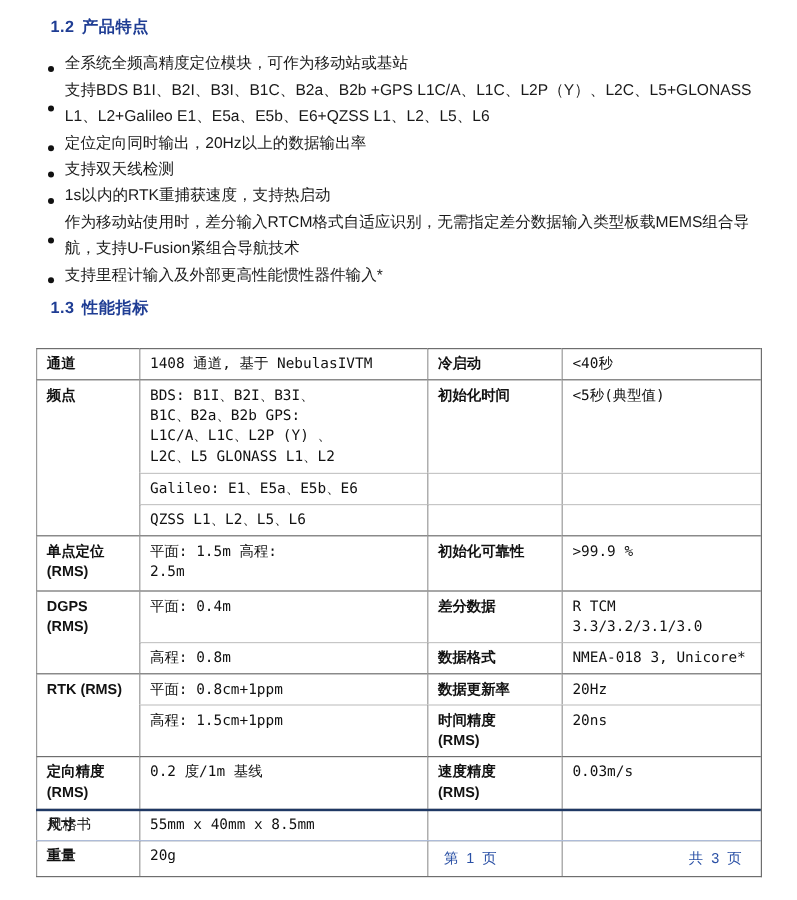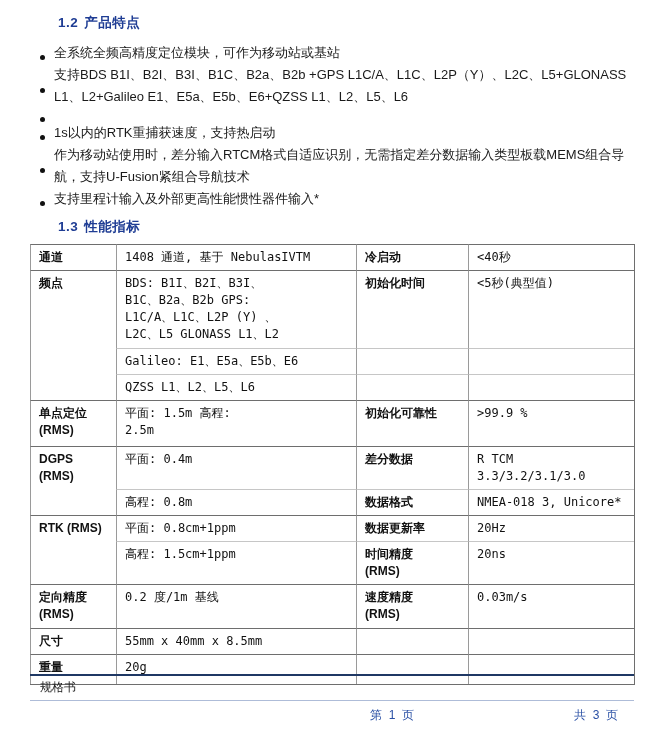--- a/index.html
+++ b/index.html
@@ -10,37 +10,37 @@
     font-family:"Liberation Sans", sans-serif;
     color:#111;
     overflow:hidden;
   }
   .content { padding:14px 30px 0 30px; }
 
   .sec-heading {
     color:#1f3d94;
     font-size:13.5px;
     font-weight:bold;
-    margin:0 0 10px 28px;
+    margin:0 0 10px 12px;
     letter-spacing:0.5px;
   }
   .sec-heading .sec-num { margin-right:6px; }
   .sec2 { margin-top:8px; margin-bottom:0; }
 
   ul.features { list-style:none; margin:0 0 6px 10px; padding:0; }
   ul.features li { display:flex; align-items:center; font-size:13px; line-height:22px; color:#1a1a1a; }
   .dot { flex:0 0 auto; width:5px; height:5px; border-radius:50%; background:#111; margin:9px 9px 0 0; }
 
   table.spec {
     width:604px;
     table-layout:fixed;
     border-spacing:0;
     border-right:1px solid #6e6e6e;
     border-bottom:1px solid #6e6e6e;
-    margin-top:8px;
+    margin-top:24px;
   }
   table.spec td {
     border-left:1px solid #9a9a9a;
     border-top:1px solid #9a9a9a;
     vertical-align:top;
     padding:4px 8px;
     font-size:12px;
     line-height:17px;
   }
   tr.major > td { border-top-color:#6e6e6e; }
@@ -77,20 +77,25 @@
     <li>
         <span class="dot"></span>
         <span>全系统全频高精度定位模块，可作为移动站或基站</span>
       </li>
     <li>
         <span class="dot"></span>
         <span>支持BDS B1I、B2I、B3I、B1C、B2a、B2b +GPS L1C/A、L1C、L2P（Y）、L2C、L5+GLONASS L1、L2+Galileo E1、E5a、E5b、E6+QZSS L1、L2、L5、L6</span>
       </li>
     <li>
         <span class="dot"></span>
+        <span>定位定向同时输出，20Hz以上的数据输出率</span>
+      </li>
+    <li>
+        <span class="dot"></span>
+        <span>支持双天线检测</span>
       </li>
     <li>
         <span class="dot"></span>
         <span>1s以内的RTK重捕获速度，支持热启动</span>
       </li>
     <li>
         <span class="dot"></span>
         <span>作为移动站使用时，差分输入RTCM格式自适应识别，无需指定差分数据输入类型板载MEMS组合导航，支持U-Fusion紧组合导航技术</span>
       </li>
     <li>

